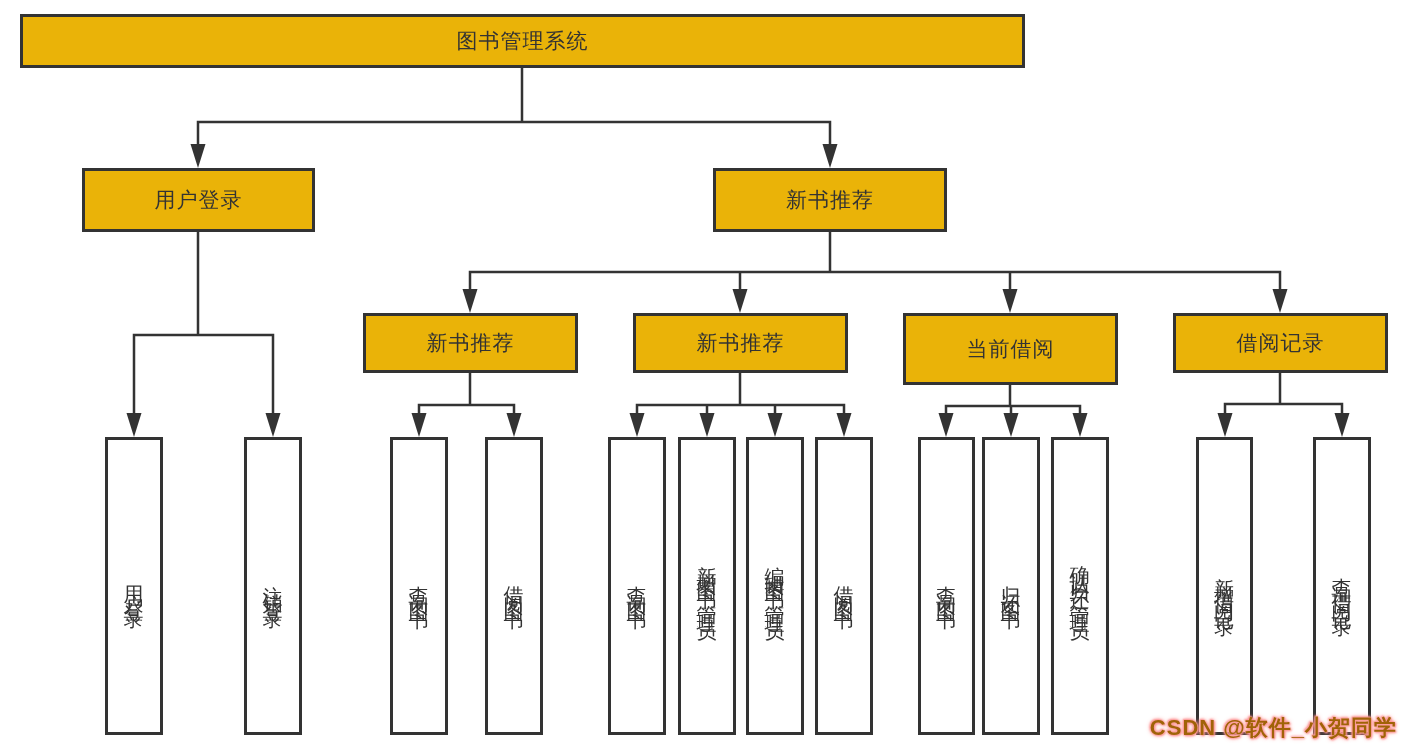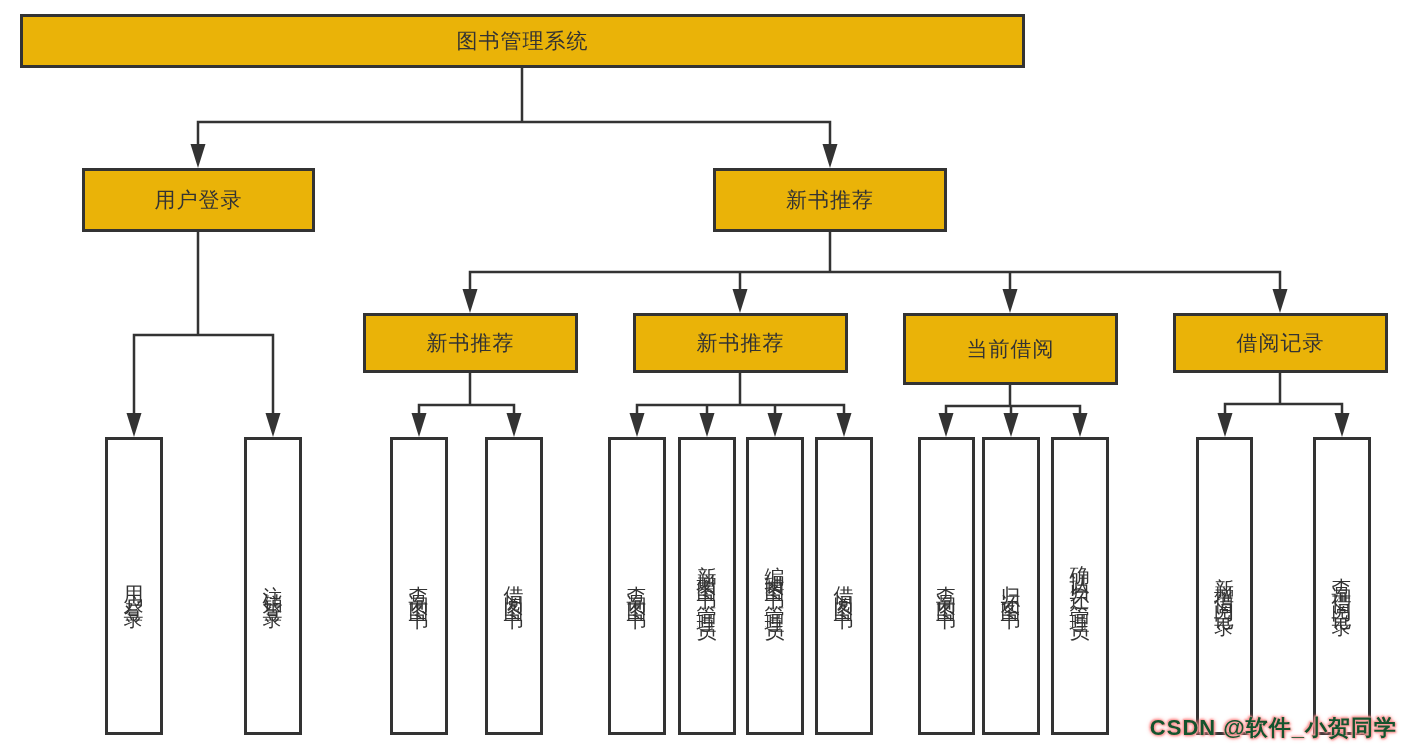--- a/index.html
+++ b/index.html
@@ -38,21 +38,21 @@
   .v-bb-add{left:678px;}
   .v-bb-edit{left:746px;}
   .v-bb-borrow{left:815px;}
   .v-cb-query{left:918px;width:57px;}
   .v-cb-return{left:982px;}
   .v-cb-confirm{left:1051px;}
   .v-br-add{left:1196px;width:57px;}
   .v-br-query{left:1313px;}
   .watermark{
     position:absolute;right:8px;bottom:4px;z-index:5;
-    font-size:22px;font-weight:bold;color:#14532d;letter-spacing:1px;
+    font-size:22px;font-weight:bold;color:#a16207;letter-spacing:1px;
     text-shadow:0 0 1px #ffb3b3,0 0 3px #ff9e9e,0 0 5px #fc8f8f,1px 1px 2px #fc8f8f,-1px -1px 2px #fc8f8f;
     white-space:nowrap;
   }
 </style>
 </head>
 <body>
 
 <div class="stage">
 
   <svg class="wires" width="1405" height="747" viewBox="0 0 1405 747">

